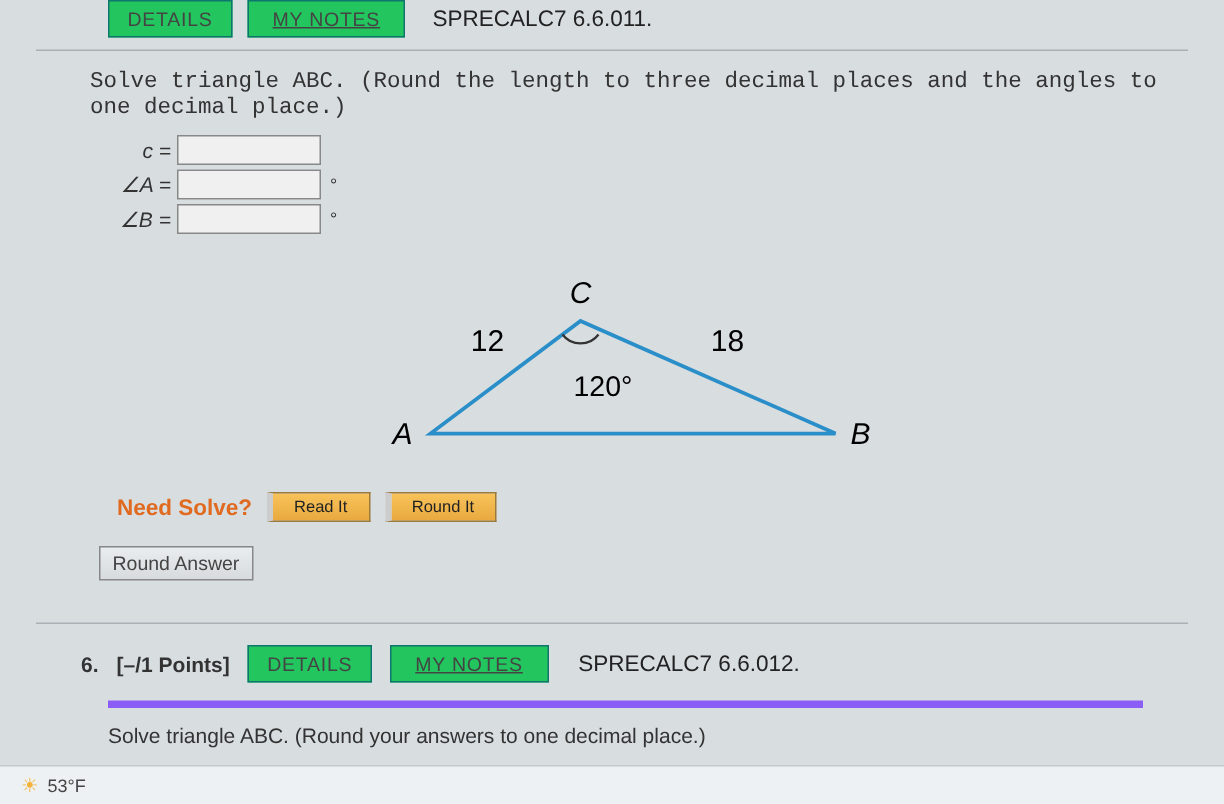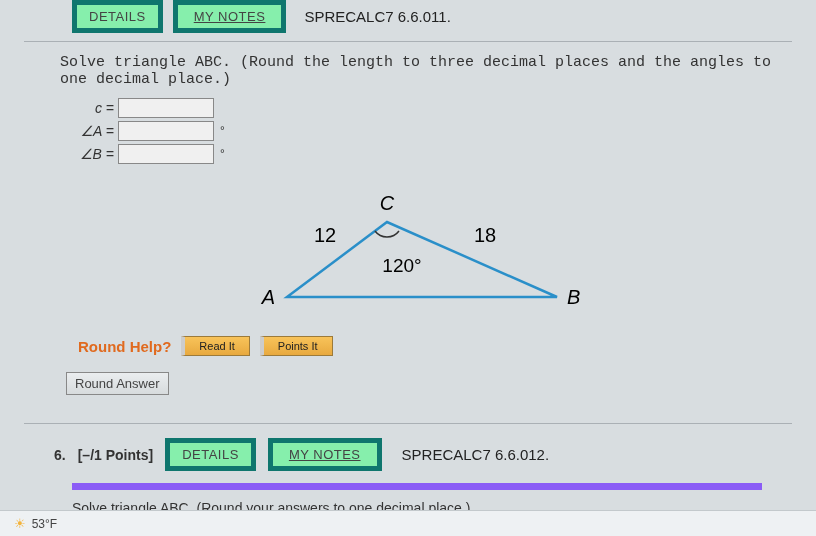--- a/index.html
+++ b/index.html
@@ -16,22 +16,22 @@
   .content {
     padding: 0 12px;
   }
   .top-row {
     display: flex;
     align-items: center;
     gap: 10px;
     padding: 0 30px 8px 60px;
   }
   .btn-outline {
-    border: 5px solid #0f766e;
-    background: #86efac;
+    border: 1px solid #0f766e;
+    background: #22c55e;
     padding: 4px 12px;
     font-size: 13px;
     color: #444;
     letter-spacing: 0.5px;
     cursor: pointer;
   }
   .btn-outline.notes {
     padding: 4px 16px;
     text-decoration: underline;
   }
@@ -131,21 +131,21 @@
   }
   .q6-label {
     font-weight: bold;
     color: #333;
     font-size: 14px;
   }
   .q6-instr {
     margin: 12px 0 0 18px;
     font-size: 14px;
     color: #333;
-    border-top: 7px solid #8b5cf6;
+    border-top: 5px solid #8b5cf6;
     padding-top: 10px;
   }
   .taskbar {
     position: absolute;
     bottom: 0;
     left: 0;
     right: 0;
     height: 26px;
     background: #eef1f3;
     border-top: 1px solid #c3c9cc;
@@ -201,23 +201,23 @@
         <text x="150" y="28" font-size="20" font-style="italic" text-anchor="middle">C</text>
         <text x="38" y="122" font-size="20" font-style="italic" text-anchor="end">A</text>
         <text x="330" y="122" font-size="20" font-style="italic">B</text>
         <text x="88" y="60" font-size="20" text-anchor="middle">12</text>
         <text x="248" y="60" font-size="20" text-anchor="middle">18</text>
         <text x="165" y="90" font-size="19" text-anchor="middle">120°</text>
       </svg>
     </div>
 
     <div class="need-help">
-      <span class="need-help-label">Round Help?</span>
+      <span class="need-help-label">Need Solve?</span>
       <button class="help-btn">Read It</button>
-      <button class="help-btn">Points It</button>
+      <button class="help-btn">Round It</button>
     </div>
 
     <button class="submit-btn">Round Answer</button>
   </div>
 
   <div class="q6-block">
     <div class="q6-row">
       <span class="q6-label">6.</span>
       <span class="q6-label">[–/1 Points]</span>
       <button class="btn-outline">DETAILS</button>

